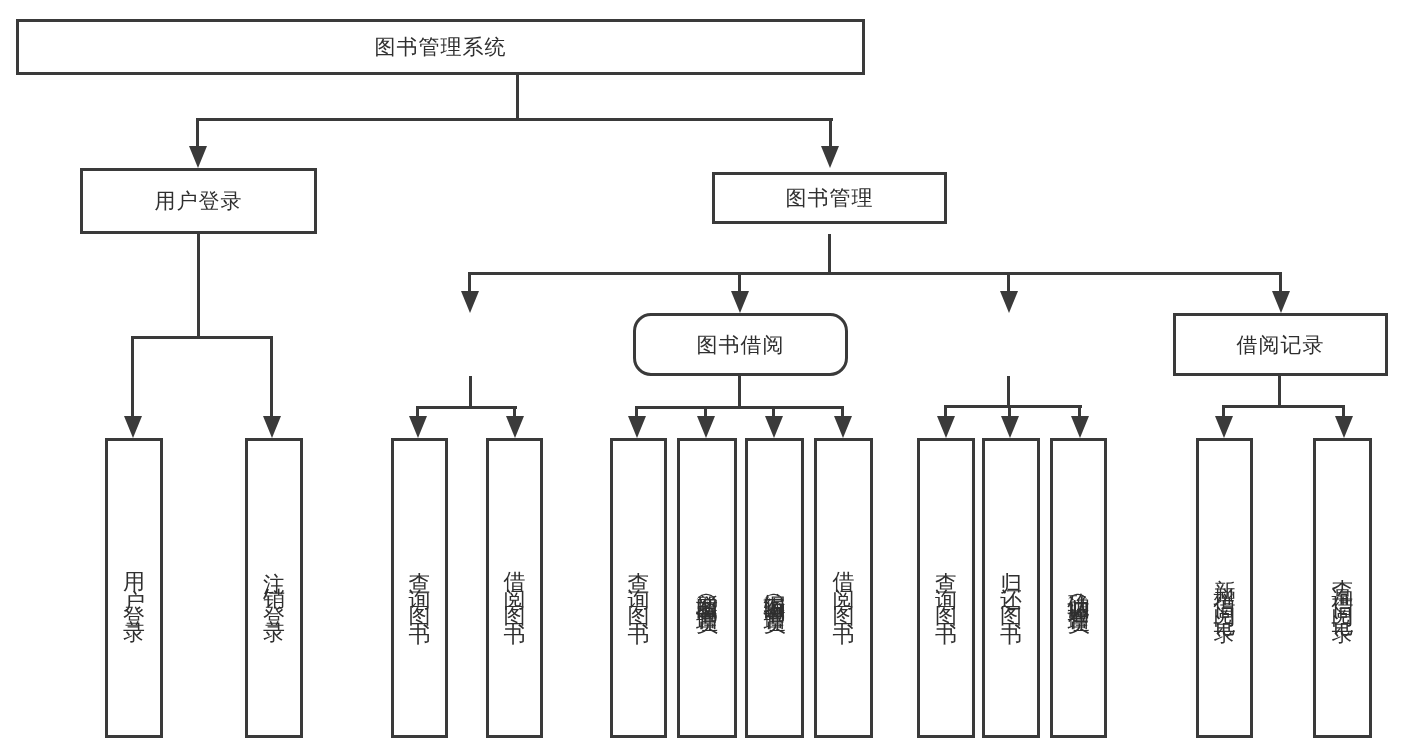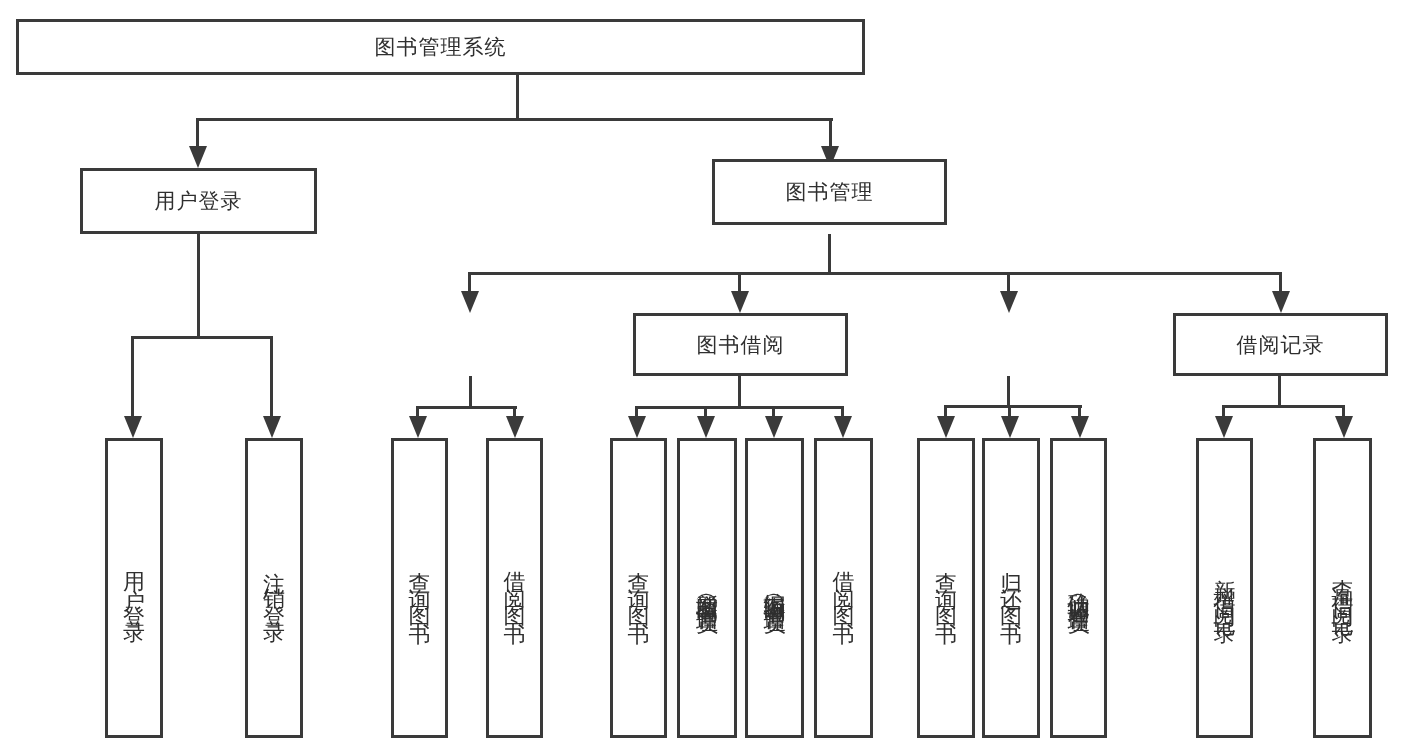--- a/index.html
+++ b/index.html
@@ -69,26 +69,26 @@
 <div id="canvas">
 
   <div class="box" style="left:16px;top:13px;width:849px;height:56px;margin-top:6px;">
     <span>图书管理系统</span>
   </div>
 
   <div class="box" style="left:80px;top:168px;width:237px;height:66px;">
     <span>用户登录</span>
   </div>
 
-  <div class="box" style="left:712px;top:159px;width:235px;height:66px;">
+  <div class="box" style="left:712px;top:172px;width:235px;height:52px;">
     <span>图书管理</span>
   </div>
 
 
-  <div class="box" style="left:633px;top:313px;width:215px;height:63px;">
+  <div class="box" style="left:633px;top:313px;width:215px;height:63px;border-radius:18px;">
     <span>图书借阅</span>
   </div>
 
 
   <div class="box" style="left:1173px;top:313px;width:215px;height:63px;">
     <span>借阅记录</span>
   </div>
 
   <div class="vbox" style="left:105px;top:438px;width:58px;height:300px;">
     <span class="vtext sp4">用户登录</span>

